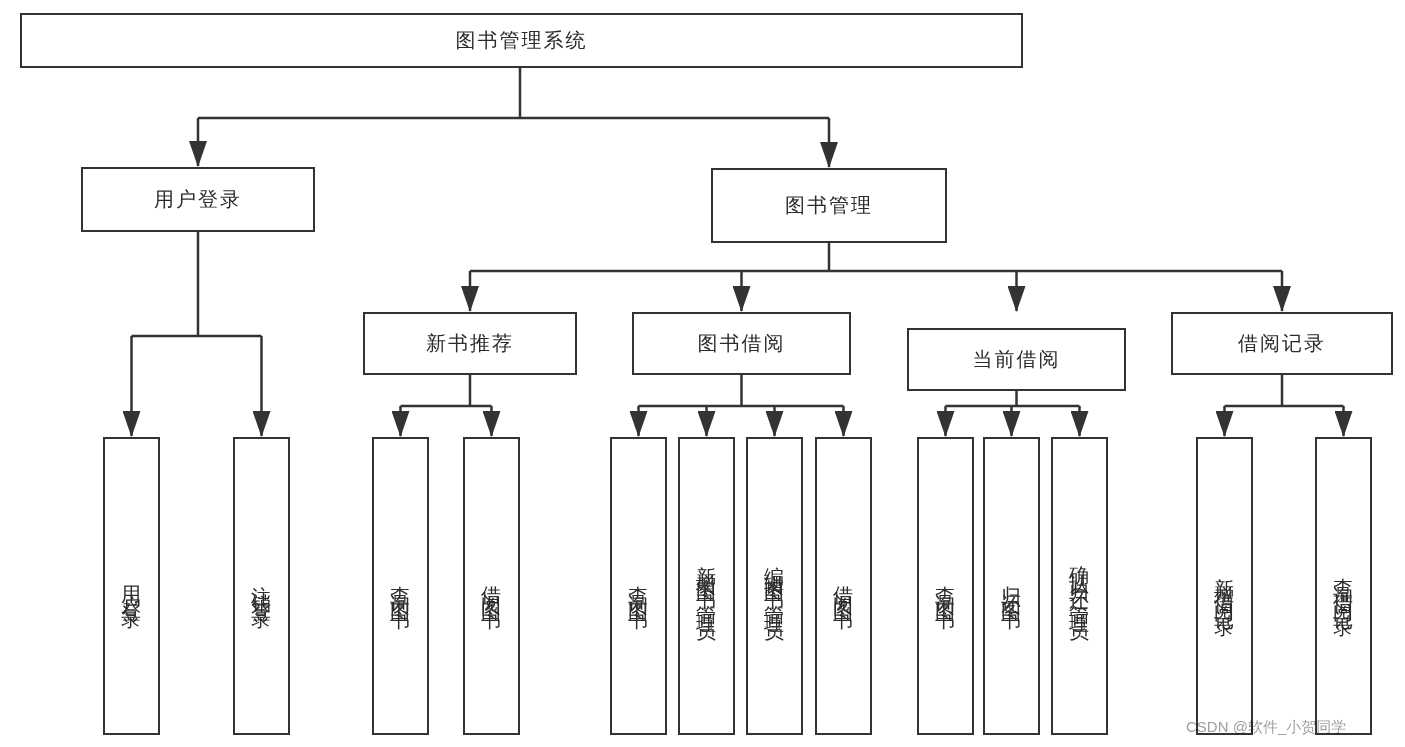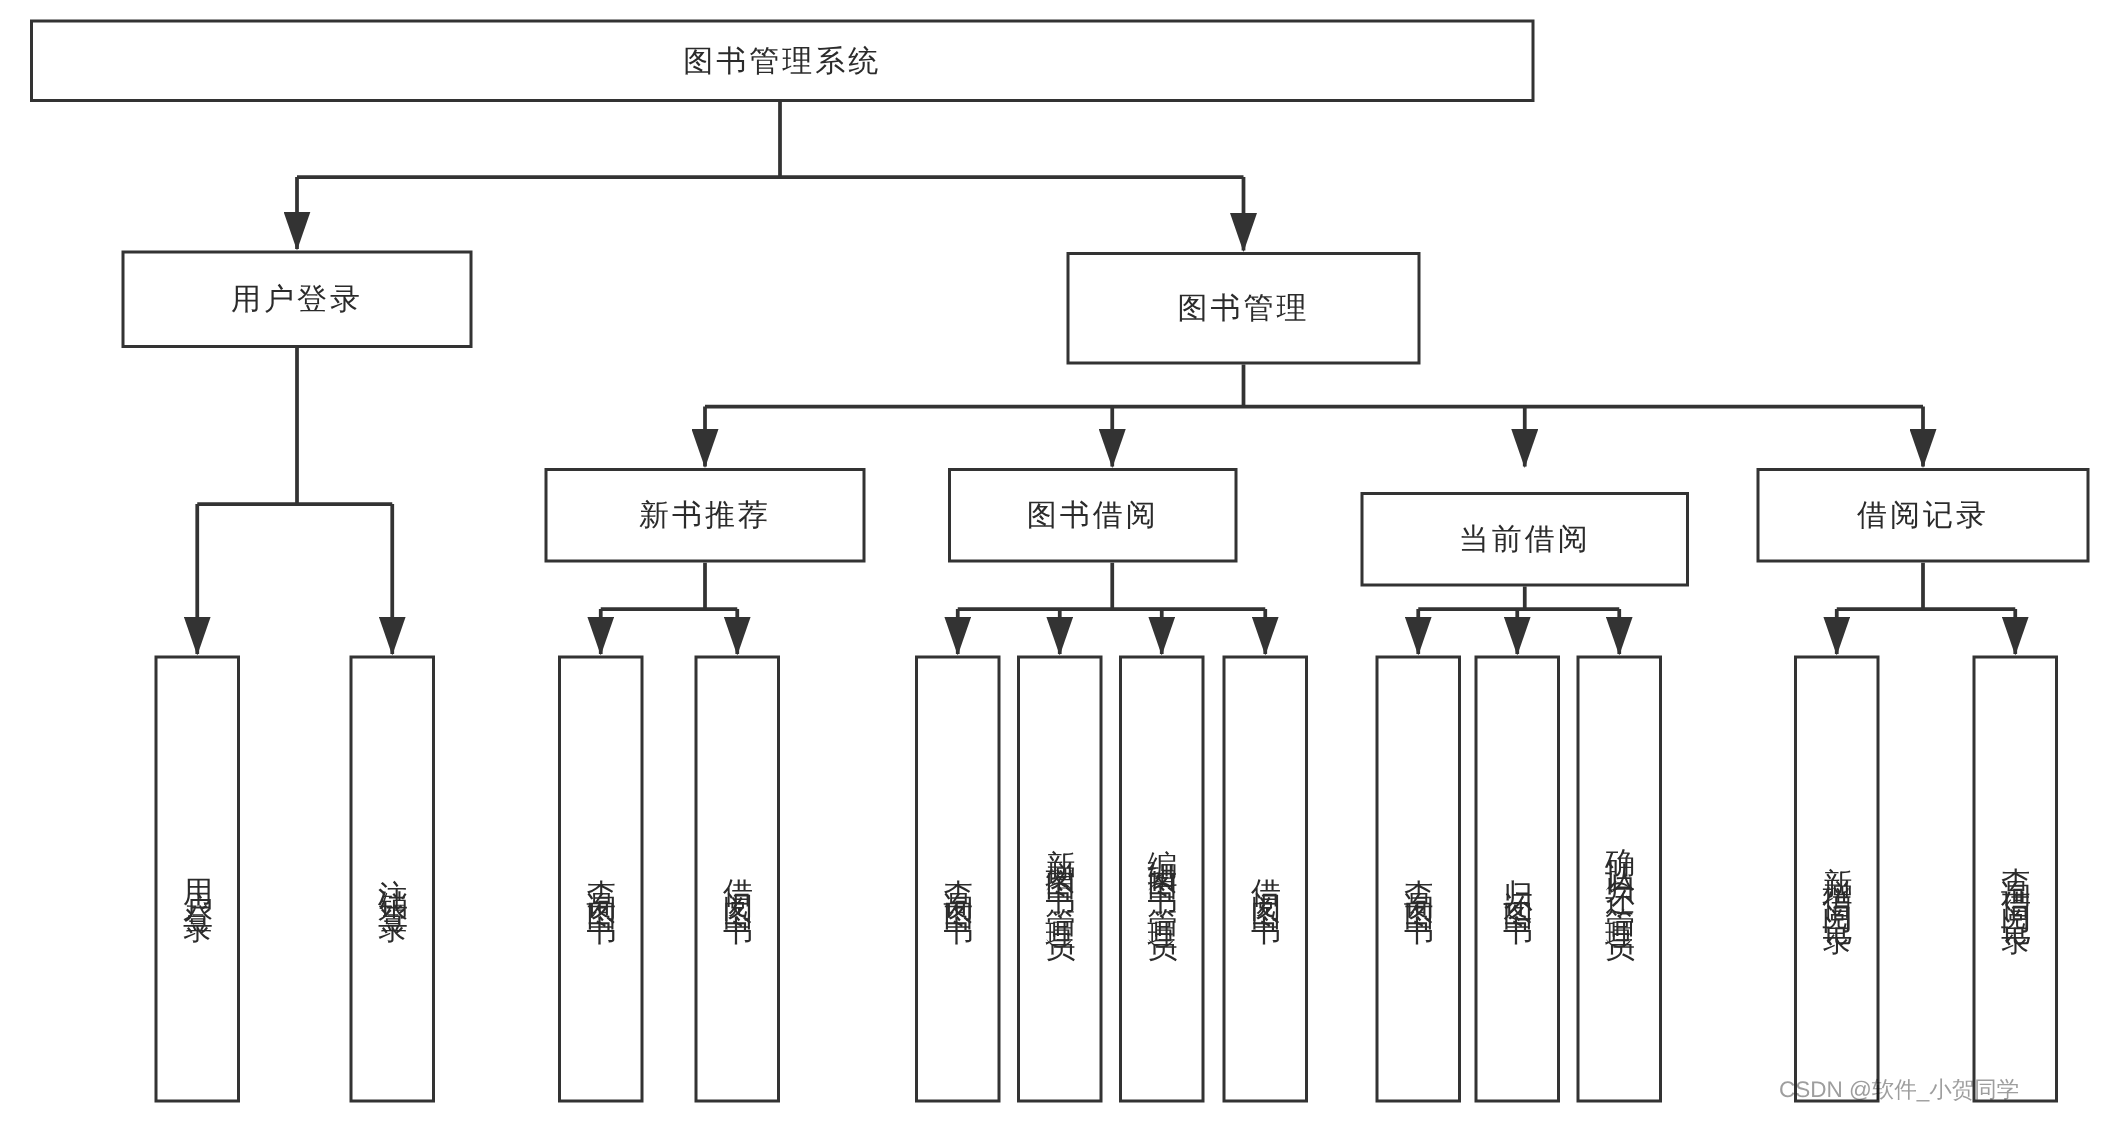--- a/index.html
+++ b/index.html
@@ -121,21 +121,21 @@
   <div class="node" style="left:81px; top:167px; width:234px; height:65px;">
     <span class="h-label">用户登录</span>
   </div>
   <div class="node" style="left:711px; top:168px; width:236px; height:75px;">
     <span class="h-label">图书管理</span>
   </div>
 
   <div class="node" style="left:363px; top:312px; width:214px; height:63px;">
     <span class="h-label">新书推荐</span>
   </div>
-  <div class="node" style="left:632px; top:312px; width:193px; height:63px;">
+  <div class="node" style="left:632px; top:312px; width:219px; height:63px;">
     <span class="h-label">图书借阅</span>
   </div>
   <div class="node" style="left:907px; top:328px; width:219px; height:63px;">
     <span class="h-label">当前借阅</span>
   </div>
   <div class="node" style="left:1171px; top:312px; width:222px; height:63px;">
     <span class="h-label">借阅记录</span>
   </div>
 
   <div class="node leaf" style="left:103px; top:437px; width:57px; height:298px;">

